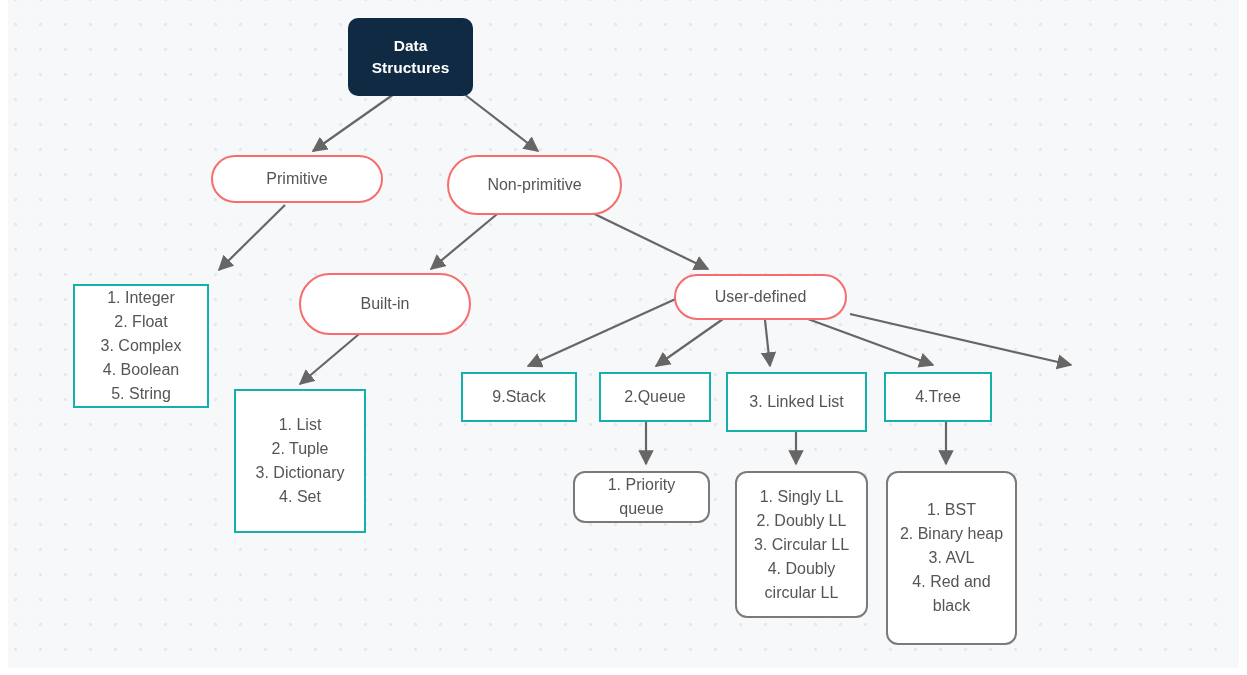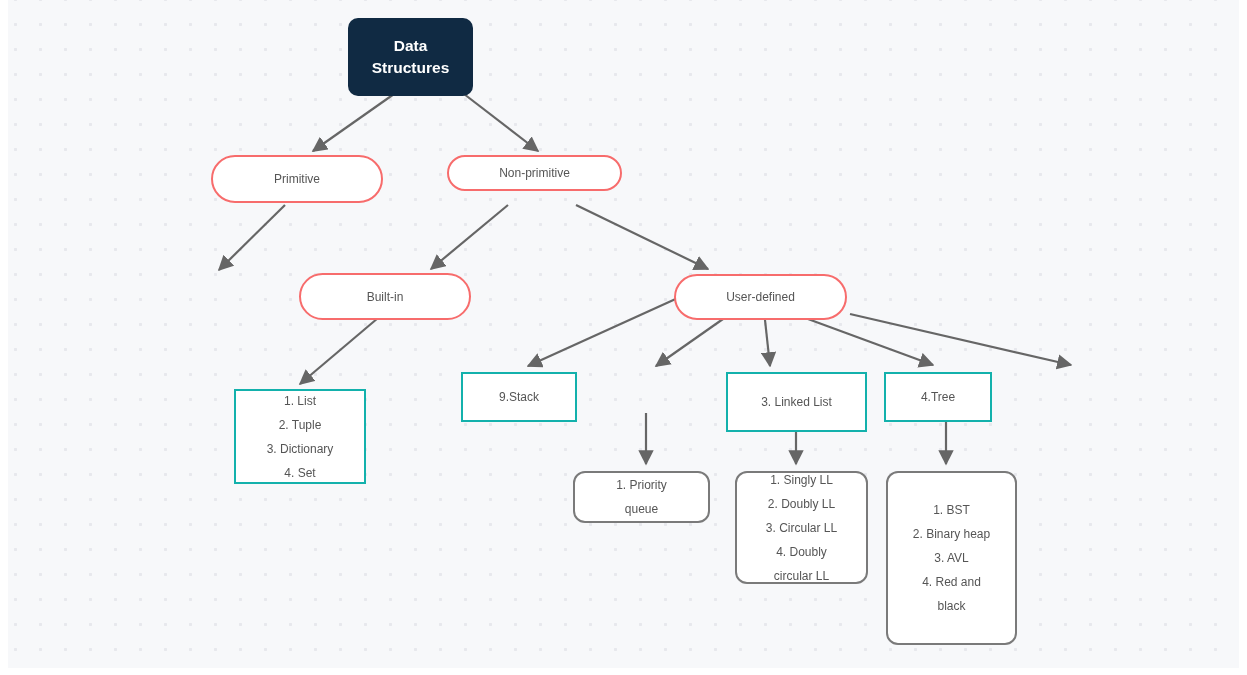--- a/index.html
+++ b/index.html
@@ -39,21 +39,21 @@
 
   .node {
     position: absolute;
     box-sizing: border-box;
     display: flex;
     align-items: center;
     justify-content: center;
     text-align: center;
     background: #ffffff;
     color: #555555;
-    font-size: 12px;
+    font-size: 16px;
     line-height: 24px;
     white-space: pre-line;
   }
 
   
   .node.root {
     background: #102a43;
     color: #ffffff;
     font-weight: bold;
     border: none;
@@ -131,60 +131,70 @@
 
   <div class="node root" style="left:340px; top:18px; width:125px; height:78px;">
     <span class="label">Data
 Structures</span>
   </div>
 
   <div class="node pill" style="left:203px; top:155px; width:172px; height:48px;">
     <span class="label">Primitive</span>
   </div>
 
-  <div class="node pill" style="left:439px; top:155px; width:175px; height:36px;">
+  <div class="node pill" style="left:439px; top:155px; width:175px; height:60px;">
     <span class="label">Non-primitive</span>
   </div>
 
-
-  <div class="node pill" style="left:291px; top:273px; width:172px; height:47px;">
+  <div class="node teal" style="left:65px; top:284px; width:136px; height:124px;">
+    <span class="label">1. Integer
+2. Float
+3. Complex
+4. Boolean
+5. String</span>
+  </div>
+
+  <div class="node pill" style="left:291px; top:273px; width:172px; height:62px;">
     <span class="label">Built-in</span>
   </div>
 
   <div class="node pill" style="left:666px; top:274px; width:173px; height:46px;">
     <span class="label">User-defined</span>
   </div>
 
-  <div class="node teal" style="left:226px; top:389px; width:132px; height:95px;">
+  <div class="node teal" style="left:226px; top:389px; width:132px; height:144px;">
     <span class="label">1. List
 2. Tuple
 3. Dictionary
 4. Set</span>
   </div>
 
   <div class="node teal" style="left:453px; top:372px; width:116px; height:50px;">
     <span class="label">9.Stack</span>
   </div>
 
+  <div class="node teal" style="left:591px; top:372px; width:112px; height:50px;">
+    <span class="label">2.Queue</span>
+  </div>
 
   <div class="node teal" style="left:718px; top:372px; width:141px; height:60px;">
     <span class="label">3. Linked List</span>
   </div>
 
   <div class="node teal" style="left:876px; top:372px; width:108px; height:50px;">
     <span class="label">4.Tree</span>
   </div>
 
 
   <div class="node gray" style="left:565px; top:471px; width:137px; height:52px;">
     <span class="label">1. Priority
 queue</span>
   </div>
 
-  <div class="node gray" style="left:727px; top:471px; width:133px; height:113px;">
+  <div class="node gray" style="left:727px; top:471px; width:133px; height:147px;">
     <span class="label">1. Singly LL
 2. Doubly LL
 3. Circular LL
 4. Doubly
 circular LL</span>
   </div>
 
   <div class="node gray" style="left:878px; top:471px; width:131px; height:174px;">
     <span class="label">1. BST
 2. Binary heap

